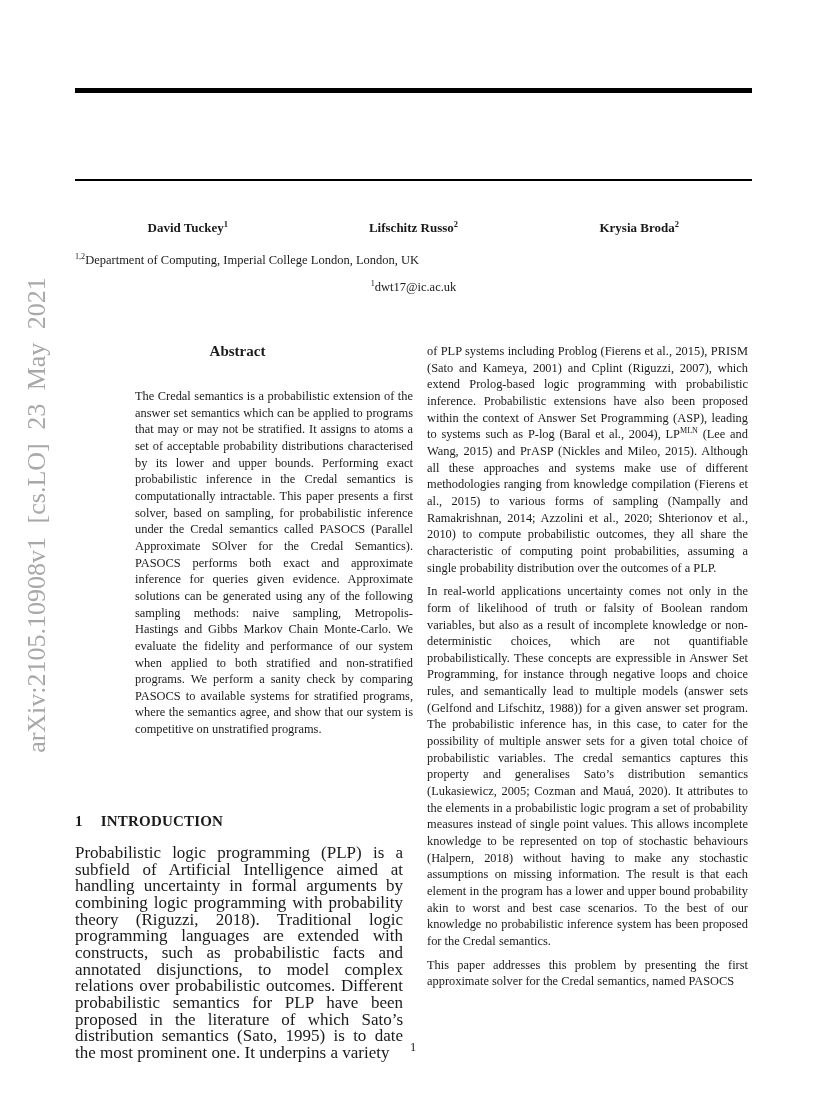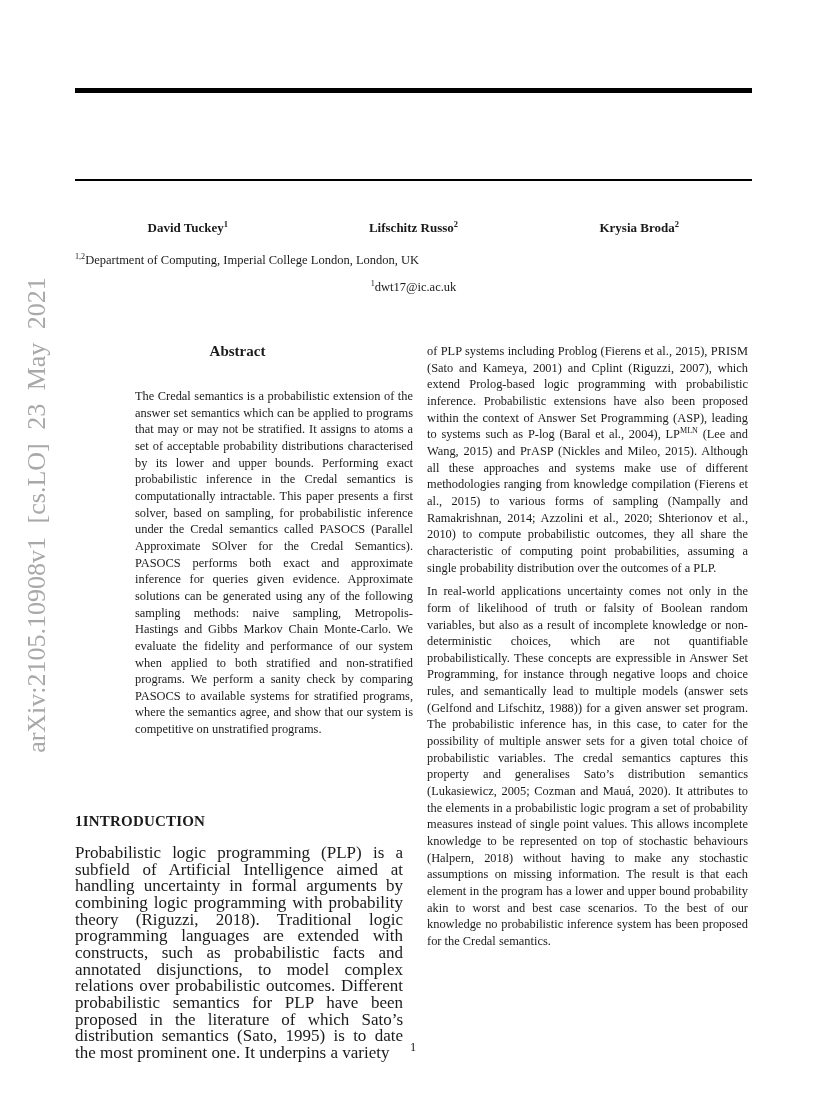--- a/index.html
+++ b/index.html
@@ -99,21 +99,21 @@
     margin-left: 36px;
   }
   .section-heading {
     position: absolute;
     left: 75px; top: 813px;
     width: 328px;
     font-weight: bold;
     font-size: 15px;
     letter-spacing: 0.2px;
   }
-  .section-heading .sec-title { }
+  .section-heading .sec-title { margin-left: 18px; }
   .intro-body {
     position: absolute;
     left: 75px; top: 845px;
     width: 328px;
     font-size: 17px;
     line-height: 16.65px;
     text-align: justify;
     hyphens: auto;
   }
   .right-column {
@@ -170,17 +170,18 @@
   <div class="abstract-body">The Credal semantics is a probabilistic extension of the answer set semantics which can be applied to programs that may or may not be stratified. It assigns to atoms a set of acceptable probability distributions characterised by its lower and upper bounds. Performing exact probabilistic inference in the Credal semantics is computationally intractable. This paper presents a first solver, based on sampling, for probabilistic inference under the Credal semantics called PASOCS (Parallel Approximate SOlver for the Credal Semantics). PASOCS performs both exact and approximate inference for queries given evidence. Approximate solutions can be generated using any of the following sampling methods: naive sampling, Metropolis-Hastings and Gibbs Markov Chain Monte-Carlo. We evaluate the fidelity and performance of our system when applied to both stratified and non-stratified programs. We perform a sanity check by comparing PASOCS to available systems for stratified programs, where the semantics agree, and show that our system is competitive on unstratified programs.</div>
 
   <div class="section-heading">
     <span>1</span><span class="sec-title">INTRODUCTION</span>
   </div>
   <div class="intro-body">Probabilistic logic programming (PLP) is a subfield of Artificial Intelligence aimed at handling uncertainty in formal arguments by combining logic programming with probability theory (Riguzzi, 2018). Traditional logic programming languages are extended with constructs, such as probabilistic facts and annotated disjunctions, to model complex relations over probabilistic outcomes. Different probabilistic semantics for PLP have been proposed in the literature of which Sato’s distribution semantics (Sato, 1995) is to date the most prominent one. It underpins a variety</div>
 
   <div class="right-column">
     <p><span>of PLP systems including Problog (Fierens et al., 2015), PRISM (Sato and Kameya, 2001) and Cplint (Riguzzi, 2007), which extend Prolog-based logic programming with probabilistic inference. Probabilistic extensions have also been proposed within the context of Answer Set Programming (ASP), leading to systems such as P-log (Baral et al., 2004), LP</span><sup>MLN</sup><span> (Lee and Wang, 2015) and PrASP (Nickles and Mileo, 2015). Although all these approaches and systems make use of different methodologies ranging from knowledge compilation (Fierens et al., 2015) to various forms of sampling (Nampally and Ramakrishnan, 2014; Azzolini et al., 2020; Shterionov et al., 2010) to compute probabilistic outcomes, they all share the characteristic of computing point probabilities, assuming a single probability distribution over the outcomes of a PLP.</span></p>
     <p>In real-world applications uncertainty comes not only in the form of likelihood of truth or falsity of Boolean random variables, but also as a result of incomplete knowledge or non-deterministic choices, which are not quantifiable probabilistically. These concepts are expressible in Answer Set Programming, for instance through negative loops and choice rules, and semantically lead to multiple models (answer sets (Gelfond and Lifschitz, 1988)) for a given answer set program. The probabilistic inference has, in this case, to cater for the possibility of multiple answer sets for a given total choice of probabilistic variables. The credal semantics captures this property and generalises Sato’s distribution semantics (Lukasiewicz, 2005; Cozman and Mauá, 2020). It attributes to the elements in a probabilistic logic program a set of probability measures instead of single point values. This allows incomplete knowledge to be represented on top of stochastic behaviours (Halpern, 2018) without having to make any stochastic assumptions on missing information. The result is that each element in the program has a lower and upper bound probability akin to worst and best case scenarios. To the best of our knowledge no probabilistic inference system has been proposed for the Credal semantics.</p>
+    <p>This paper addresses this problem by presenting the first approximate solver for the Credal semantics, named PASOCS</p>
   </div>
 
   <div class="page-number">1</div>
 
 </div>
 
 </body></html>

